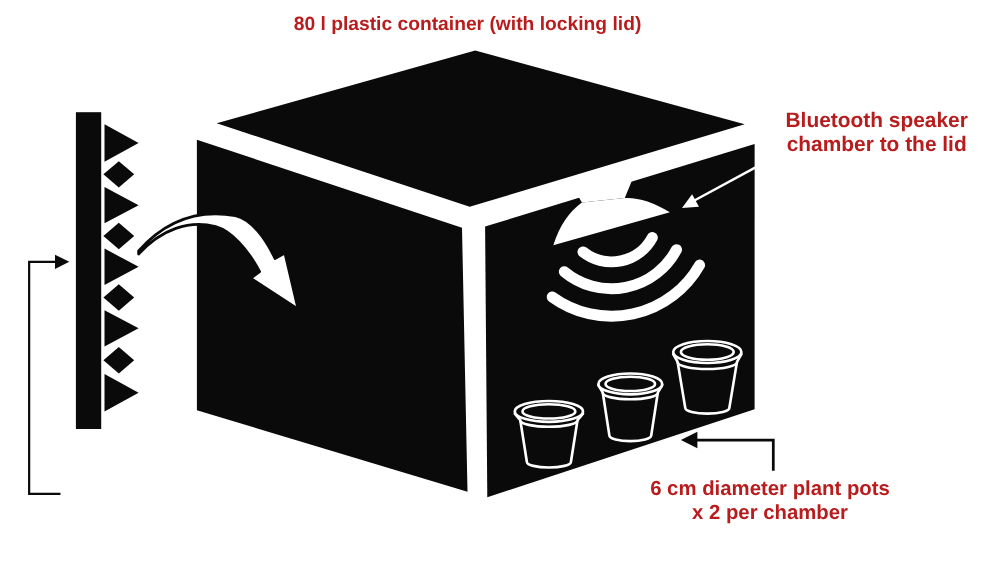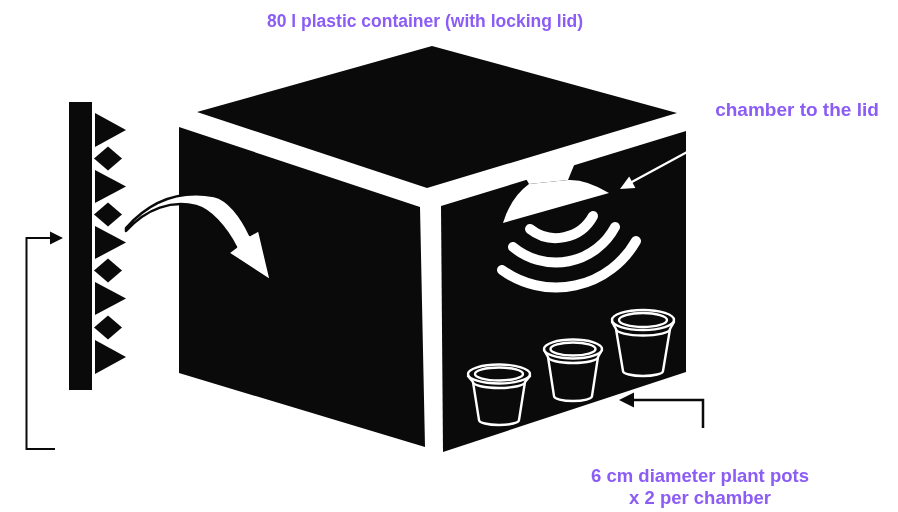--- a/index.html
+++ b/index.html
@@ -18,21 +18,21 @@
   .canvas svg {
     position: absolute;
     left: 0;
     top: 0;
   }
   .label {
     position: absolute;
     transform: translateX(-50%);
     text-align: center;
     font-weight: bold;
-    color: #8b5cf6;
+    color: #b91c1c;
     white-space: nowrap;
     line-height: 22px;
   }
   .label div { white-space: nowrap; }
   .title-label   { font-size: 17.5px; }
   .speaker-label { font-size: 19px; }
   .foam-label    { font-size: 18.5px; }
   .pots-label    { font-size: 18.5px; }
 </style>
 </head>
@@ -119,22 +119,23 @@
       <path d="M 703,428 L 703,400 L 633,400" fill="none" stroke="#0a0a0a" stroke-width="2.5"></path>
       <polygon points="619,400 634,392.5 634,407.5" fill="#0a0a0a"></polygon>
     </g>
   </svg>
 
   <div class="label title-label" style="left:425px; top:10px;">
     <div>80 l plastic container (with locking lid)</div>
   </div>
 
   <div class="label speaker-label" style="left:797px; top:99px;">
+    <div>Bluetooth speaker</div>
     <div>chamber to the lid</div>
   </div>
 
 
-  <div class="label pots-label" style="left:700px; top:433px;margin-top:32px;">
+  <div class="label pots-label" style="left:700px; top:433px;">
     <div>6 cm diameter plant pots</div>
     <div>x 2 per chamber</div>
   </div>
 
 </div>
 
 </body></html>

